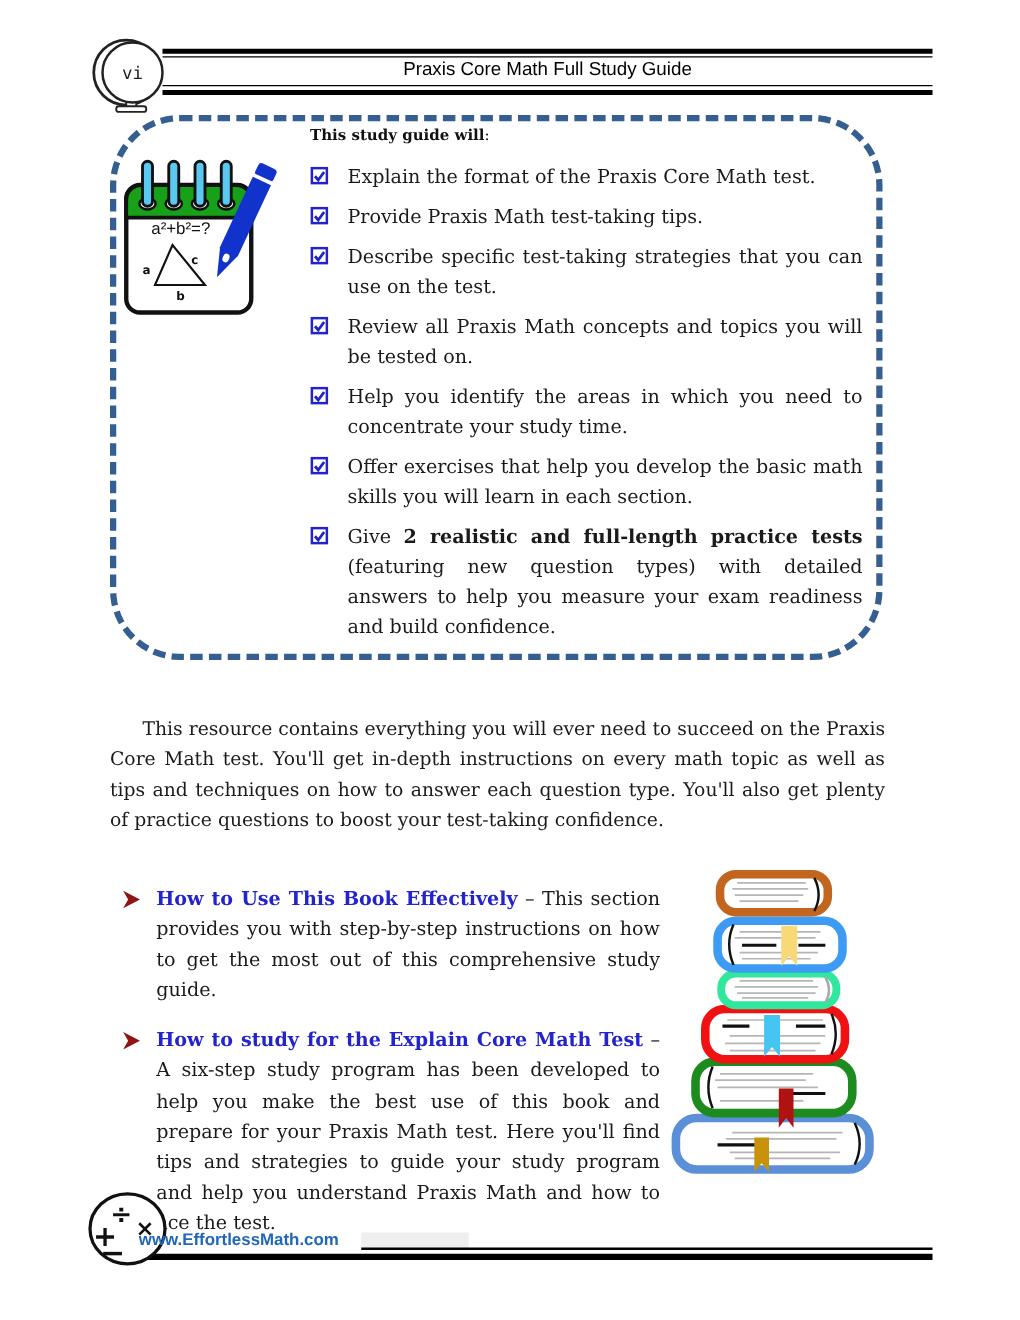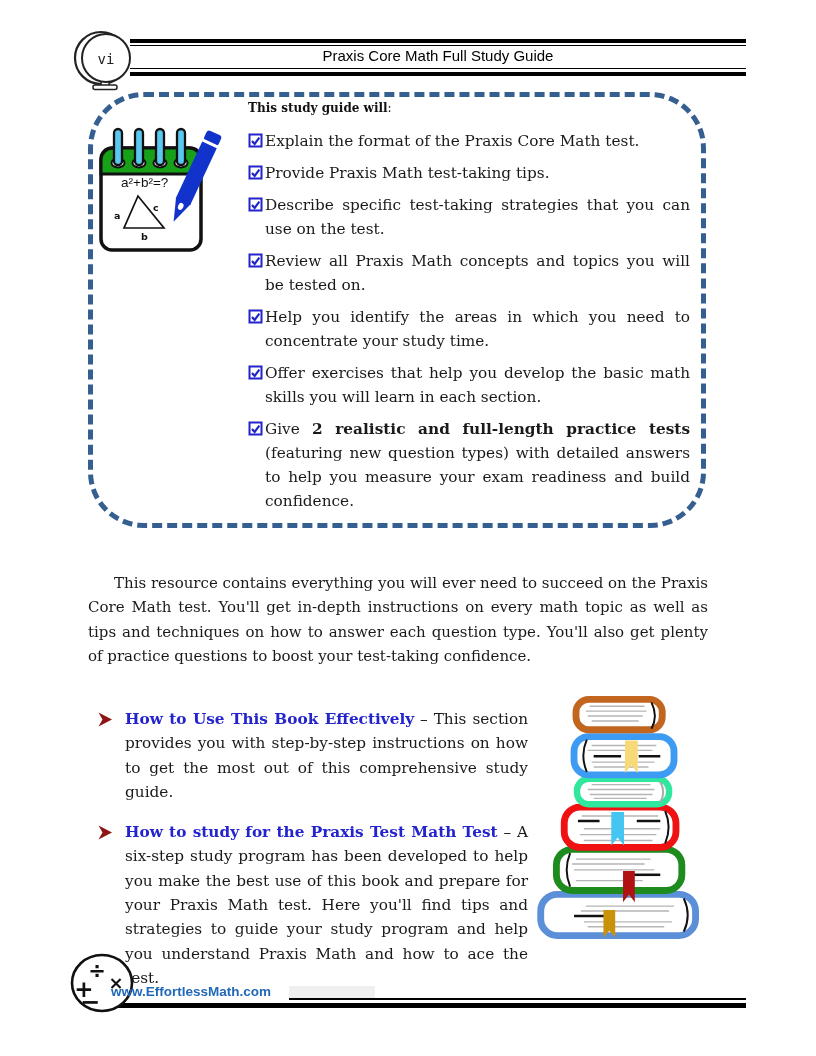--- a/index.html
+++ b/index.html
@@ -18,21 +18,21 @@
 
   
   .study-box {
     position:absolute; left:88px; top:92px; width:618px; height:436px;
     border:5px dashed #365F91; border-radius:56px; box-sizing:border-box;
   }
   .box-content { position:absolute; left:248px; top:101px; width:442px; }
   .box-heading { font-size:12px; color:#111; }
   .box-heading b { font-weight:700; }
   .check-list { list-style:none; margin:14px 0 0 0; padding:0; }
-  .check-list li { display:flex; gap:2px; margin-bottom:8px; font-size:15.3px; line-height:24px; }
+  .check-list li { display:flex; gap:15px; margin-bottom:8px; font-size:15.3px; line-height:24px; }
   .check-list li .ck { flex:0 0 auto; margin-top:4px; }
   .check-list li .txt { text-align:justify; }
 
   
   .intro-par {
     position:absolute; left:88px; top:571px; width:620px;
     font-size:15px; line-height:24.3px; text-align:justify; text-indent:26px;
   }
   .in-addition {
     position:absolute; left:88px; top:680px; width:620px;
@@ -167,21 +167,21 @@
     <div class="bullet">
       <svg class="arr" width="15" height="15" viewBox="0 0 15 15">
           <path d="M0.5,0.5 L14,7.5 L0.5,14.5 L4.5,7.5 Z" fill="#8F1414"></path>
         </svg>
       <div class="txt"><b class="title">How to Use This Book Effectively</b> <span>– This section provides you with step-by-step instructions on how to get the most out of this comprehensive study guide.</span></div>
     </div>
     <div class="bullet">
       <svg class="arr" width="15" height="15" viewBox="0 0 15 15">
           <path d="M0.5,0.5 L14,7.5 L0.5,14.5 L4.5,7.5 Z" fill="#8F1414"></path>
         </svg>
-      <div class="txt"><b class="title">How to study for the Praxis Test Math Test</b> <span>– A six-step study program has been developed to help you make the best use of this book and prepare for your Praxis Math test. Here you'll find tips and strategies to guide your study program and help you understand Praxis Math and how to ace the test.</span></div>
+      <div class="txt"><b class="title">How to study for the Explain Core Math Test</b> <span>– A six-step study program has been developed to help you make the best use of this book and prepare for your Praxis Math test. Here you'll find tips and strategies to guide your study program and help you understand Praxis Math and how to ace the test.</span></div>
     </div>
   </div>
 
   <svg class="abs" style="left:527px; top:687px;" width="196" height="258" viewBox="0 0 200 260">
 
     <g>
       <rect x="14" y="210" width="158" height="42" rx="17" fill="#fff" stroke-width="7" stroke="#5B8FD8"></rect>
       <g stroke="#b5b5b5" stroke-width="1.4">
           <line x1="60" y1="222" x2="150" y2="222"></line>
           <line x1="55" y1="227" x2="145" y2="227"></line>

